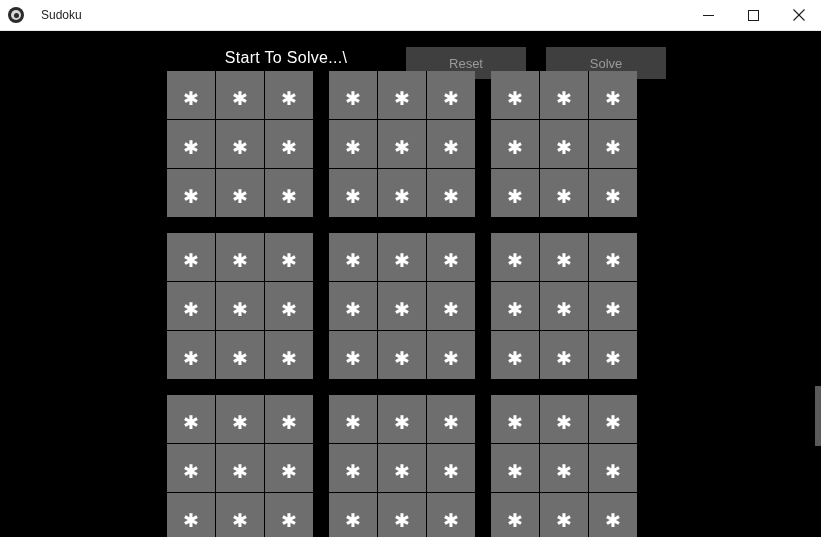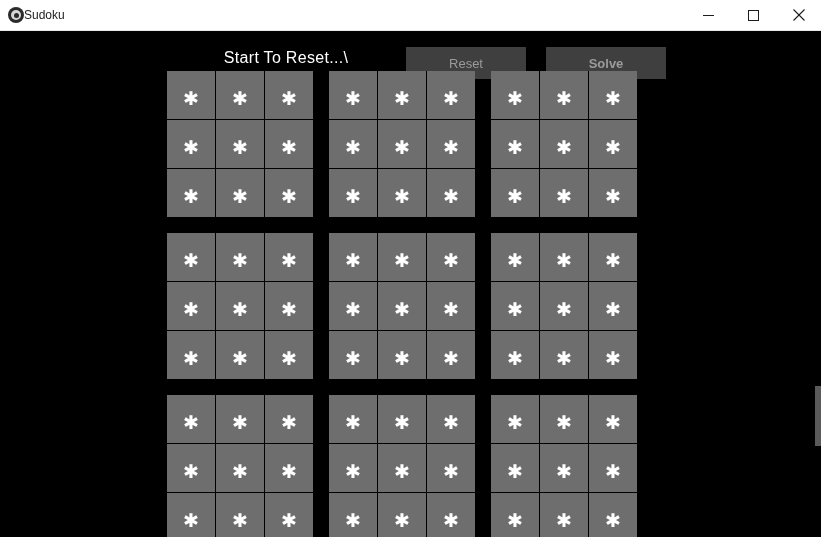--- a/index.html
+++ b/index.html
@@ -29,21 +29,21 @@
     background: #ffffff;
     display: flex;
     align-items: center;
     flex: 0 0 auto;
     border-bottom: 1px solid #e8e8e8;
   }
   .title-left {
     display: flex;
     align-items: center;
     padding-left: 8px;
-    gap: 0;
+    gap: 17px;
     flex: 1 1 auto;
     min-width: 0;
   }
   .app-icon {
     width: 16px;
     height: 16px;
     border-radius: 50%;
     background: #2b2b2b;
     position: relative;
     flex: 0 0 auto;
@@ -120,21 +120,21 @@
     background: #3f3f3f;
     border: none;
     color: #9b9b9b;
     font-size: 13px;
     font-family: "Liberation Sans", sans-serif;
     display: flex;
     align-items: center;
     justify-content: center;
     padding: 16px;
   }
-  .tool-btn.gap-left { margin-left: 20px; font-weight: bold; }
+  .tool-btn.gap-left { margin-left: 20px; }
 
   
   .board {
     position: absolute;
     left: 167px;
     top: 40px;
     display: grid;
     grid-template-columns: repeat(3, auto);
     grid-template-rows: repeat(3, auto);
     gap: 16px 16px;
@@ -210,21 +210,21 @@
               <line x1="0.5" y1="0.5" x2="11.5" y2="11.5" stroke="#1c1c1c" stroke-width="1.1"></line>
               <line x1="11.5" y1="0.5" x2="0.5" y2="11.5" stroke="#1c1c1c" stroke-width="1.1"></line>
             </svg>
         </span>
       </div>
     </div>
   </div>
 
   <div class="client">
 
-    <div class="status-label">Start To Reset...\</div>
+    <div class="status-label">Start To Solve...\</div>
 
     <div class="toolbar">
       <button class="tool-btn">Reset</button>
       <button class="tool-btn gap-left">Solve</button>
     </div>
 
     <div class="board" id="board">
         <div class="block">
           <div class="cell">
             <span>✱</span>

